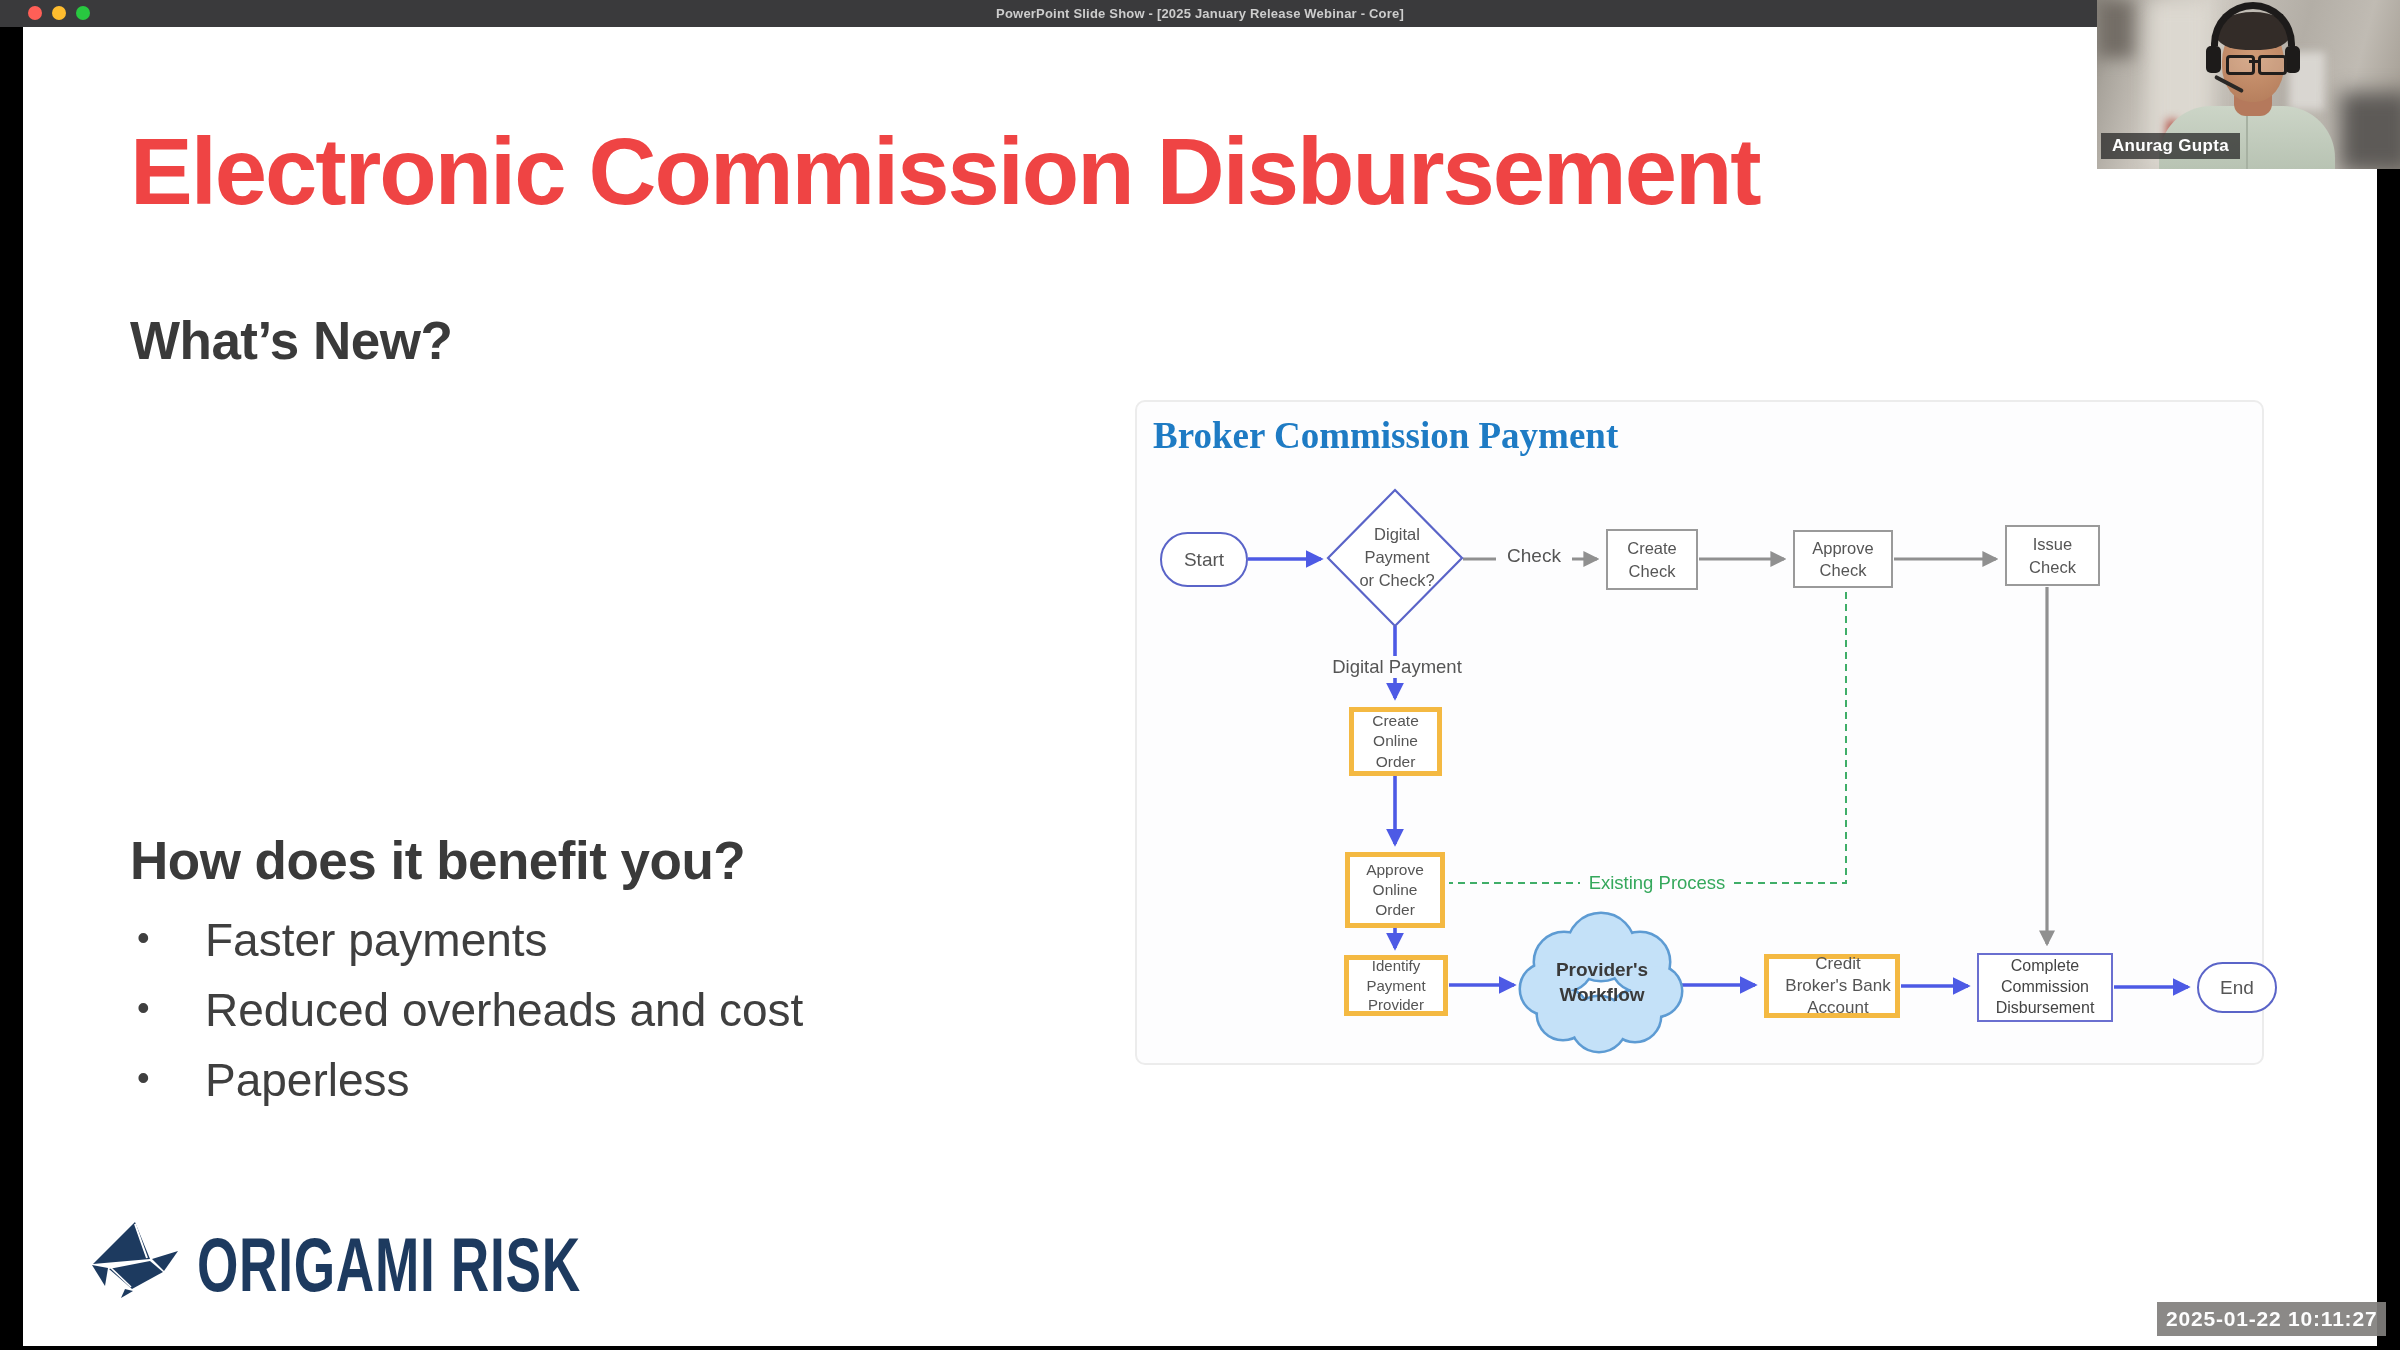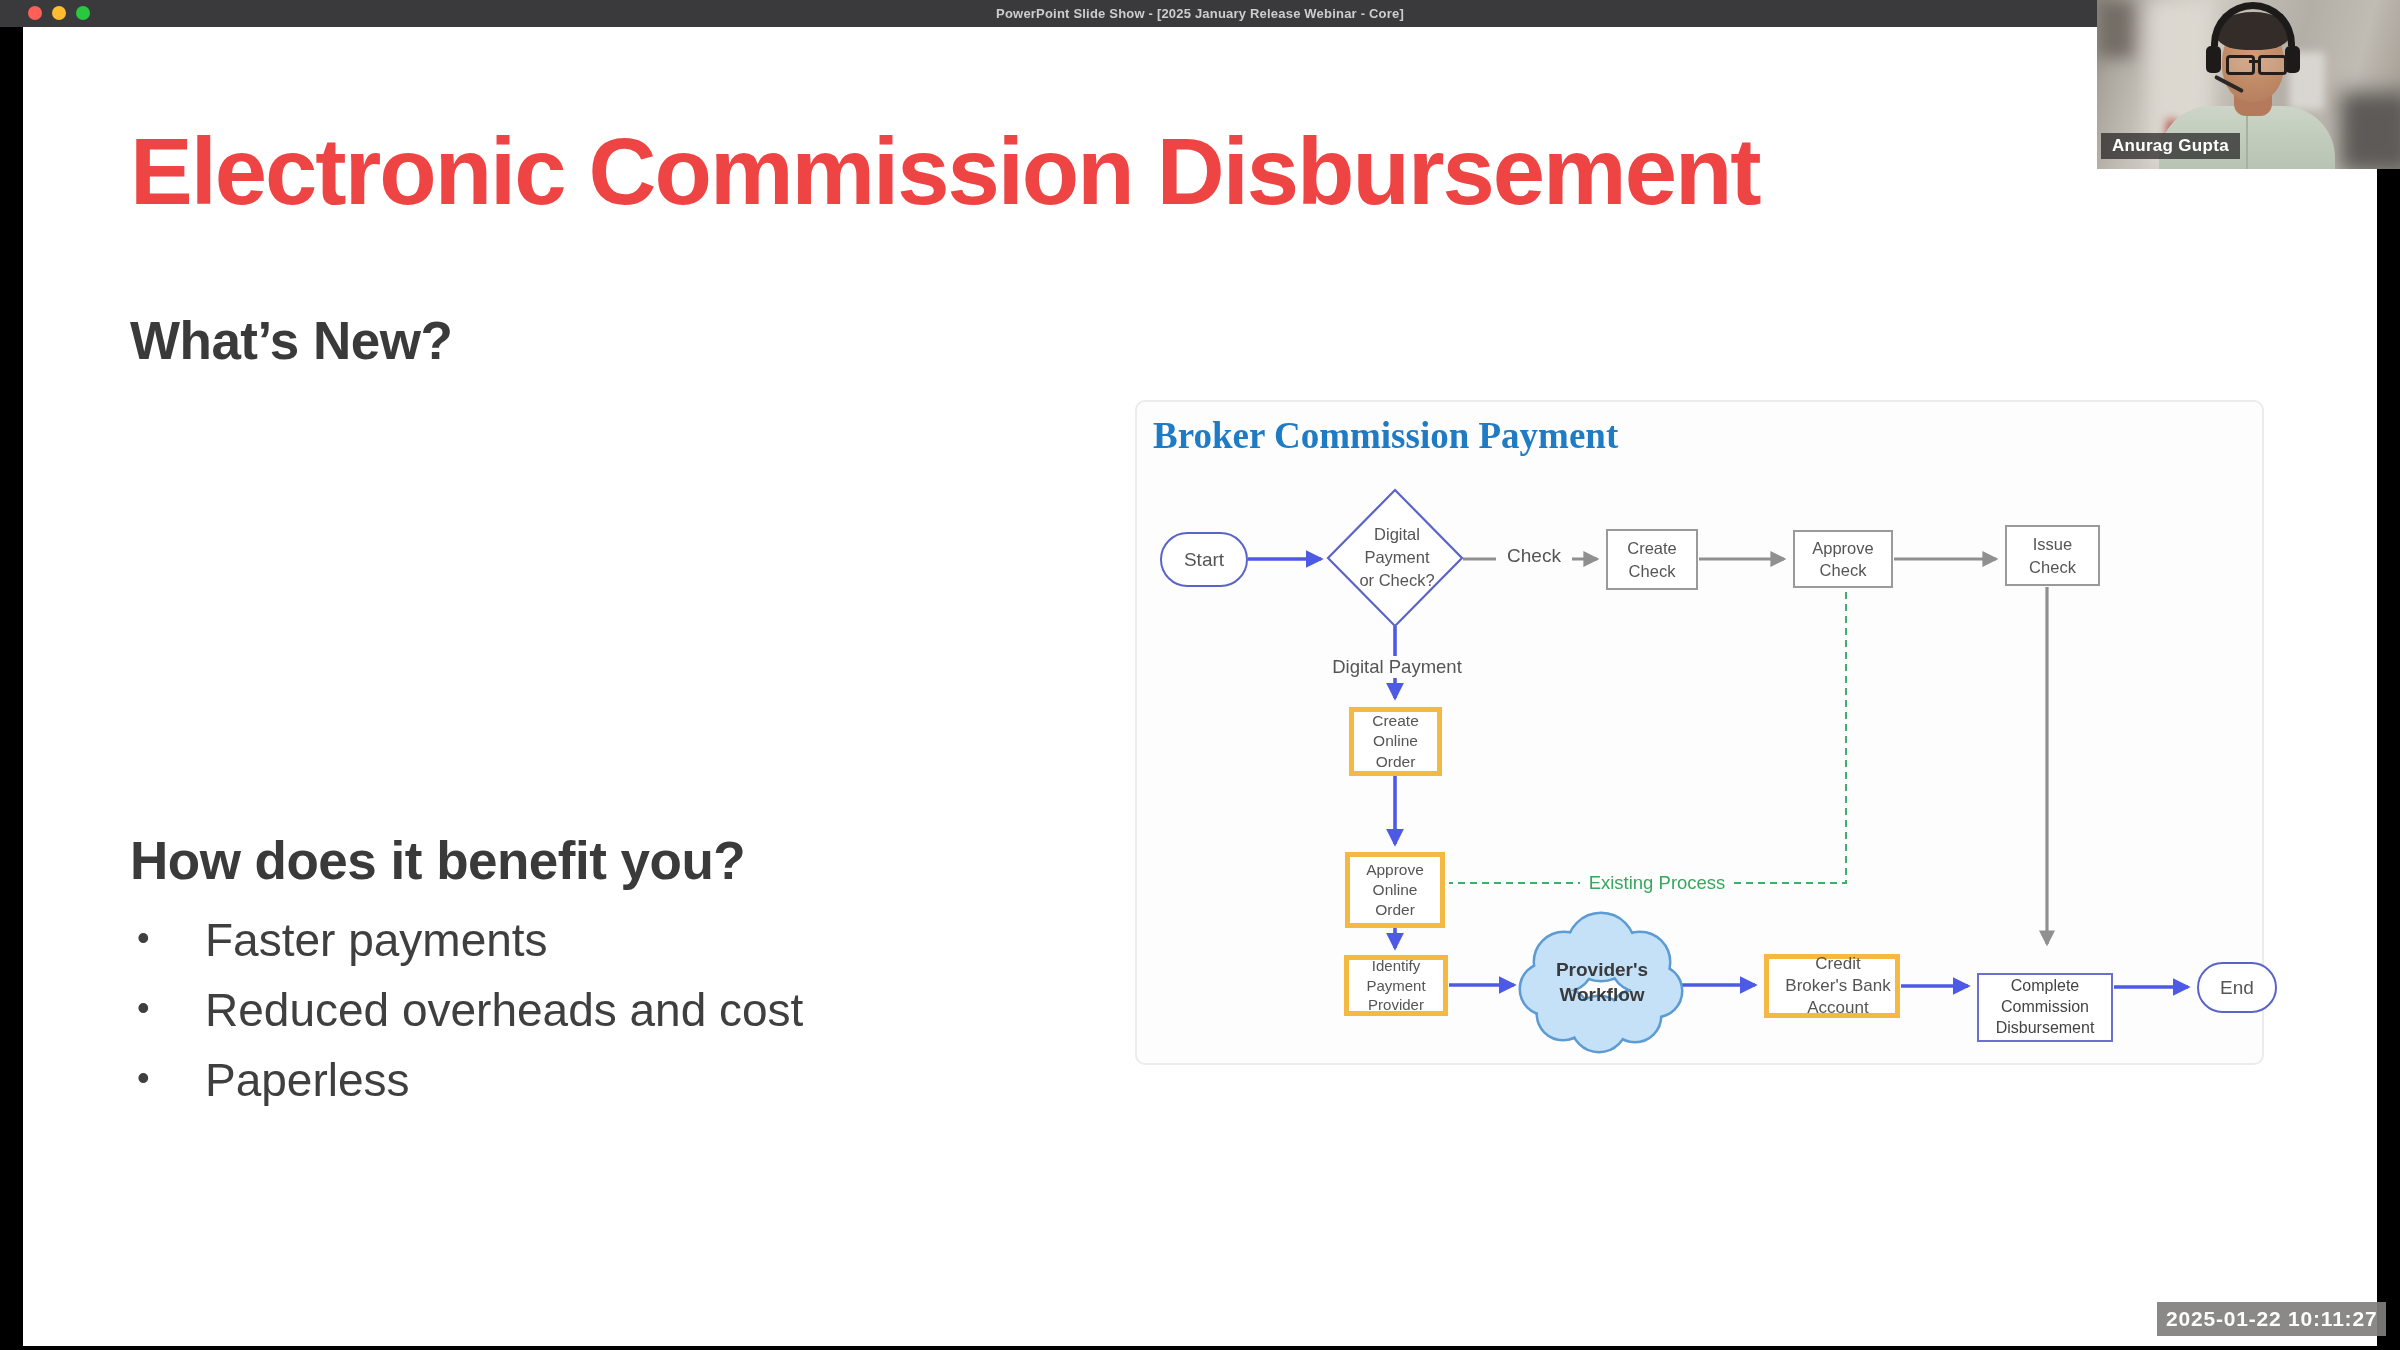--- a/index.html
+++ b/index.html
@@ -145,20 +145,32 @@
 
   <h2 class="sec-heading sec1-heading">What’s New?</h2>
 
   <h2 class="sec-heading sec2-heading">How does it benefit you?</h2>
   <ul class="bullets bullets2">
     <li><span>Faster payments</span></li>
     <li><span>Reduced overheads and cost</span></li>
     <li><span>Paperless</span></li>
   </ul>
 
+  <div class="logo">
+    <svg viewBox="0 0 100 80">
+      <polygon points="10,46 52,4 67,41" fill="#1d3a5f"></polygon>
+      <polygon points="69,41 95,33 81,53" fill="#1d3a5f"></polygon>
+      <polygon points="26,51 67,43 80,54 49,71" fill="#1d3a5f"></polygon>
+      <polygon points="25,50 9,47 22,68" fill="#1d3a5f"></polygon>
+      <polygon points="42,71 38,80 50,73" fill="#1d3a5f"></polygon>
+      <line x1="52" y1="6" x2="64" y2="40" stroke="#ffffff" stroke-width="2"></line>
+      <line x1="28" y1="50" x2="48" y2="69" stroke="#ffffff" stroke-width="1.6"></line>
+    </svg>
+    <span class="logo-text">ORIGAMI RISK</span>
+  </div>
 
   <div class="fc-panel">
     <h3 class="fc-title">Broker Commission Payment</h3>
 
     <svg class="fc-svg" viewBox="0 0 1165 665">
       <defs>
         <marker id="ab" viewBox="0 0 10 10" refX="8.5" refY="5" markerWidth="5" markerHeight="5" orient="auto">
             <path d="M0 0 L10 5 L0 10 z" fill="#4d5ae5"></path>
           </marker>
         <marker id="ag" viewBox="0 0 10 10" refX="8.5" refY="5" markerWidth="5" markerHeight="5" orient="auto">
@@ -226,21 +238,21 @@
 Order</div>
     <div class="edge-label green-label" style="left:443px;top:470px;width:150px;font-size:18.5px;">Existing Process</div>
     <div class="node yellowbox pre" style="left:207px;top:553px;width:104px;height:61px;font-size:15px;">Identify
 Payment
 Provider</div>
     <div class="cloud-text pre">Provider's
 Workflow</div>
     <div class="node yellowbox pre" style="left:627px;top:552px;width:136px;height:64px;font-size:17px;padding-left:12px;">Credit
 Broker's Bank
 Account</div>
-    <div class="node bluebox pre" style="left:840px;top:551px;width:136px;height:69px;margin-top:20px;">Complete
+    <div class="node bluebox pre" style="left:840px;top:551px;width:136px;height:69px;">Complete
 Commission
 Disbursement</div>
     <div class="node oval" style="left:1060px;top:560px;width:80px;height:51px;border-radius:26px;">End</div>
   </div>
 </div>
 
 <div class="webcam">
   <div class="wc-blob wc-window"></div>
   <div class="wc-blob wc-dark1"></div>
   <div class="wc-blob wc-red"></div>

